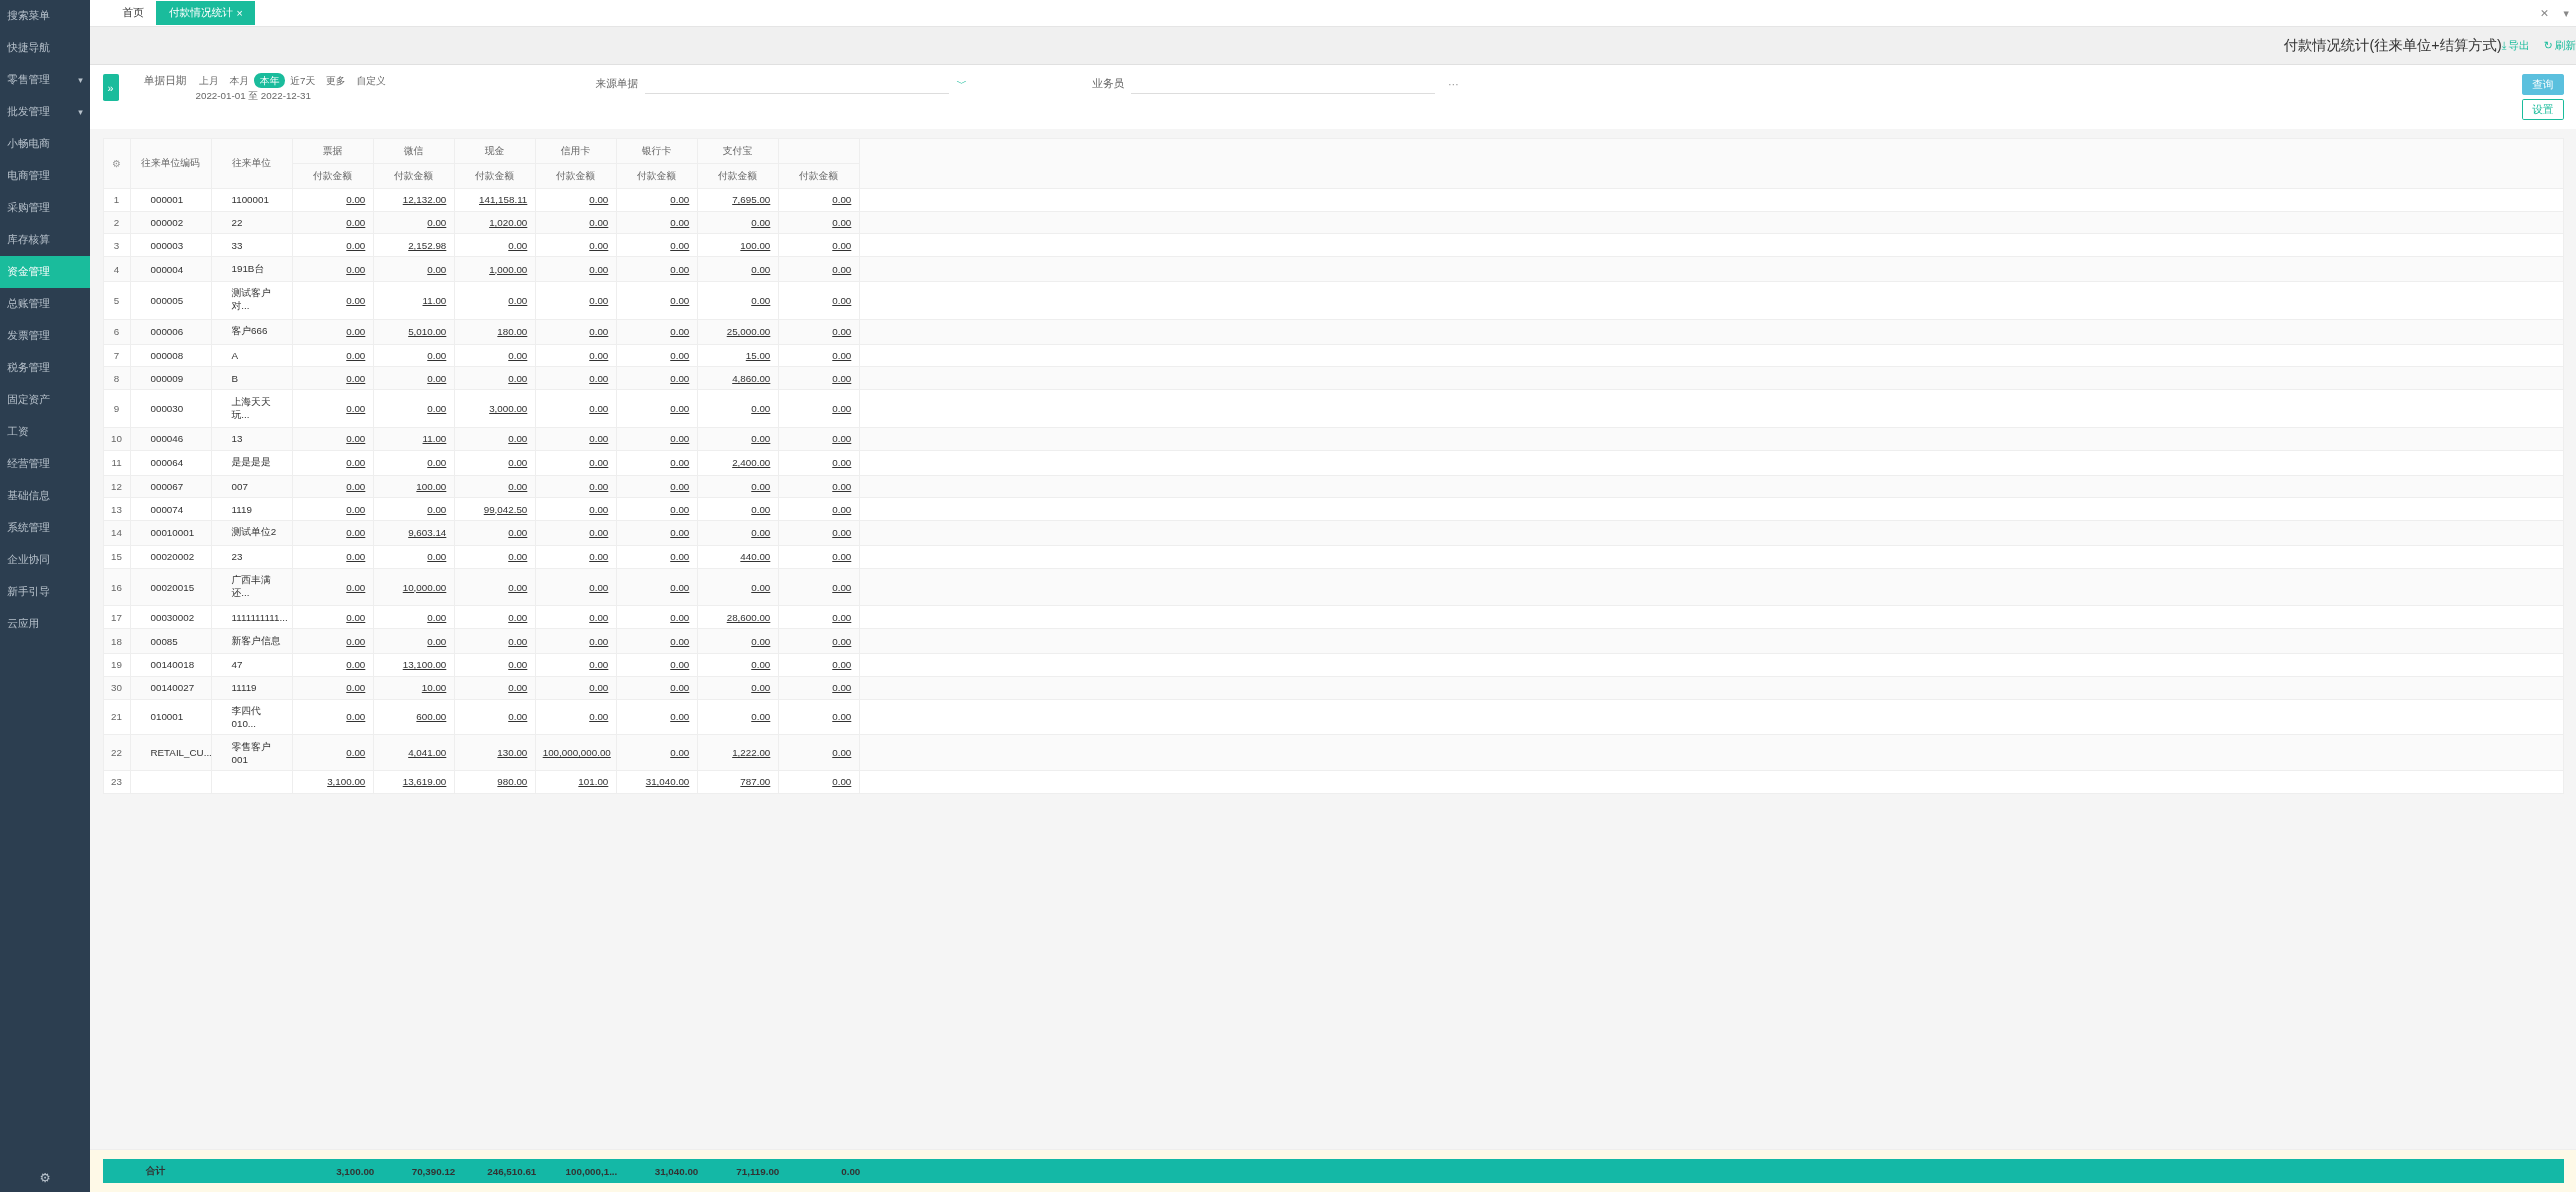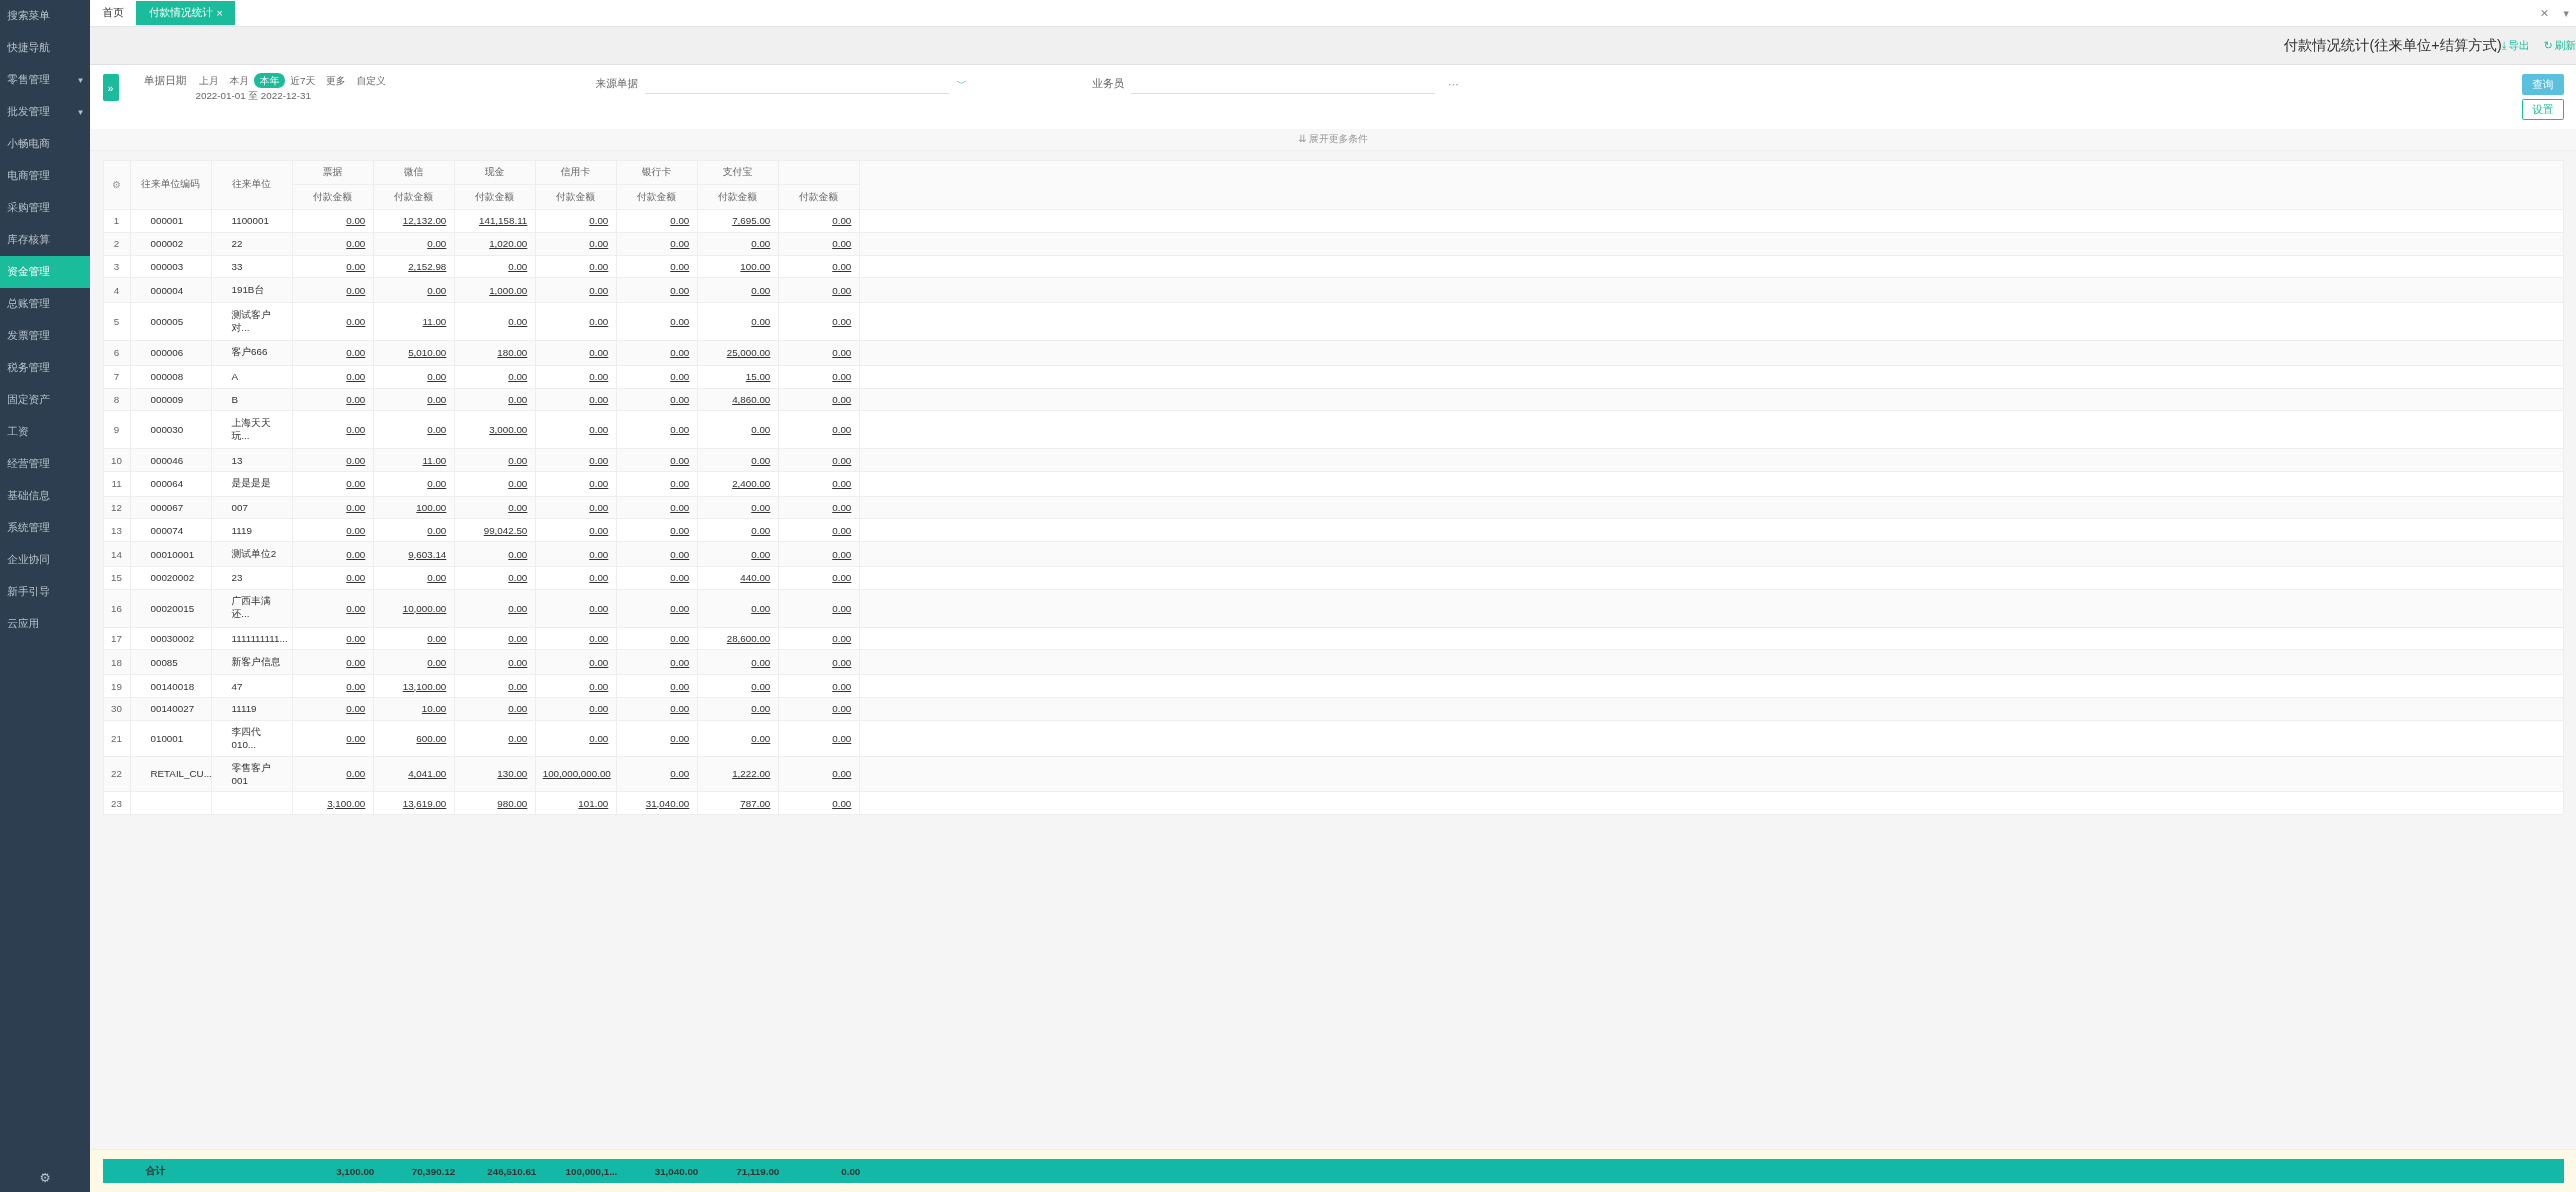--- a/index.html
+++ b/index.html
@@ -146,21 +146,21 @@
         </div>
       </div>
     <div class="sidebar-footer">
       <span class="gear">⚙</span>
     </div>
   </div>
 
   <div class="main">
 
     <div class="tabs">
-      <div id="tabs-container" style="display:flex;">
+      <div id="tabs-container" style="display:flex;padding-left:20px;">
           <div class="tab">
             <span>首页</span>
           </div>
           <div class="tab active">
             <span>付款情况统计</span> 
             <span>×</span>
           </div>
         </div>
       <div class="tabs-spacer"></div>
       <div class="tab-close-all">✕</div>
@@ -193,21 +193,20 @@
         <span class="filter-label">业务员</span>
         <input class="filter-input" style="">
         <span class="more-icon">⋯</span>
       </div>
       <div class="filter-actions">
         <div class="btn btn-primary">查询</div>
         <div class="btn btn-outline">设置</div>
       </div>
     </div>
 
-    <div class="expand-bar">⇊ <span>展开更多条件</span></div>
 
     <div class="table-wrap">
       <div class="table-inner">
         <table>
           <thead>
             <tr>
               <th rowspan="2" class="gear-th">⚙</th>
               <th rowspan="2" class="col-code">往来单位编码</th>
               <th rowspan="2" class="col-name">往来单位</th>
               <th class="th-group col-amt">票据</th>

